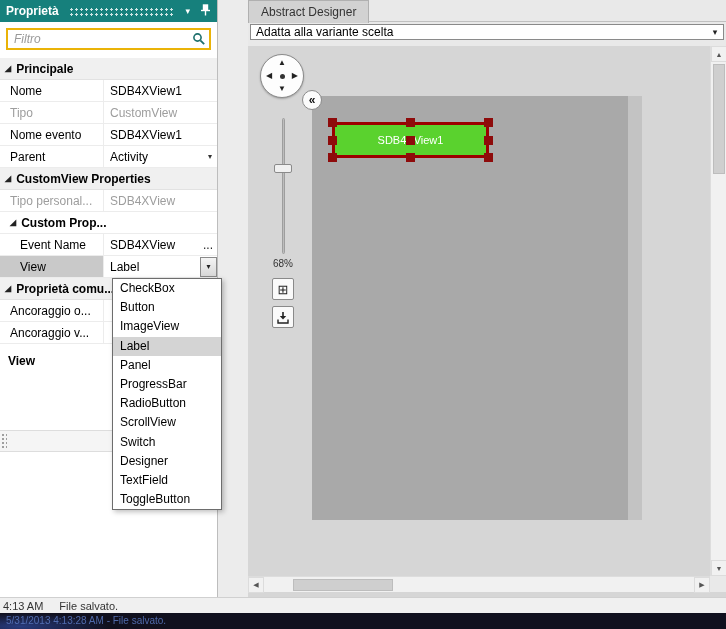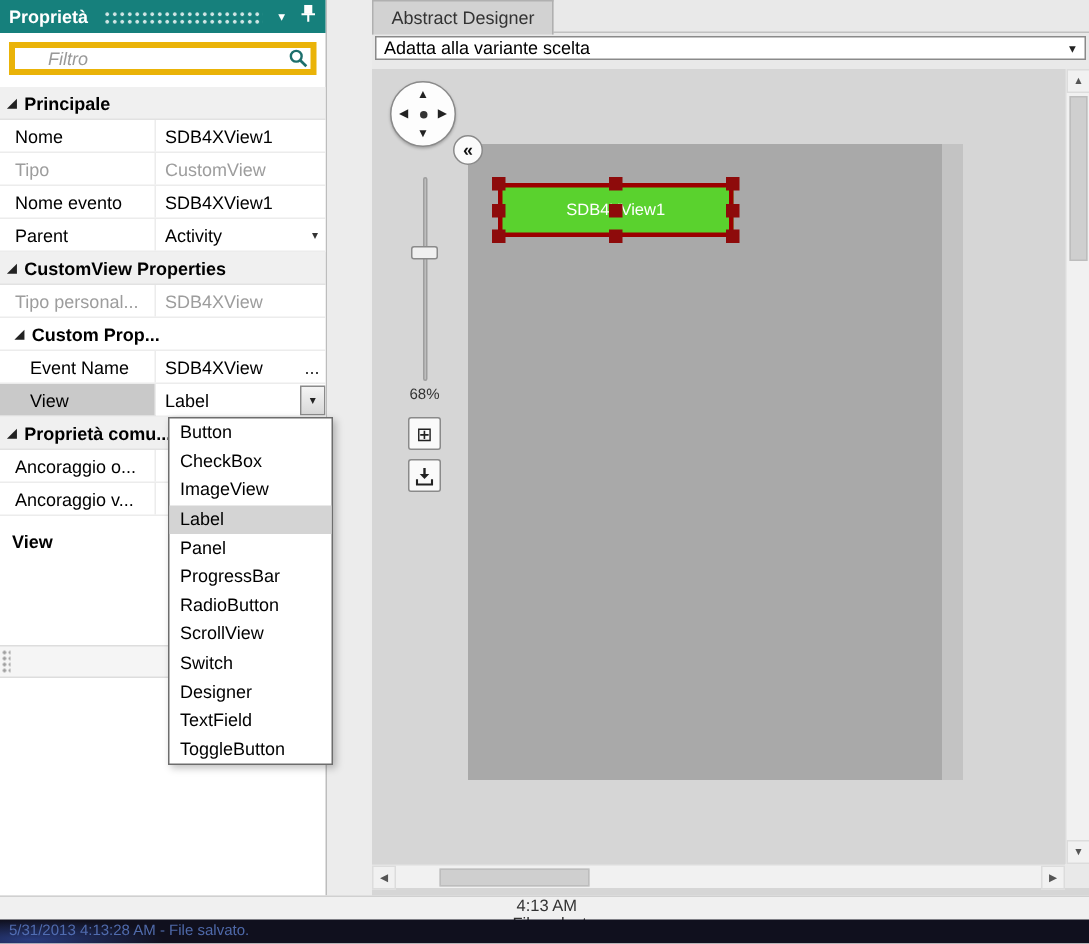--- a/index.html
+++ b/index.html
@@ -9,21 +9,21 @@
   
   .left-panel { position:absolute; left:0; top:0; width:218px; height:597px; background:#fff; border-right:1px solid #bdbdbd; }
   .panel-header { height:22px; background:#16807c; display:flex; align-items:center; padding:0 6px; }
   .panel-title { color:#fff; font-size:12px; font-weight:bold; }
   .grip-dots { flex:1; height:9px; margin:0 10px;
     background-image:radial-gradient(circle, rgba(255,255,255,.8) 1px, transparent 1.4px);
     background-size:5px 5px; }
   .hdr-arrow { color:#fff; font-size:9px; margin-right:10px; }
   .filter-wrap { padding:6px; }
   .filter-box { position:relative; height:22px; }
-  .filter-box input { width:100%; height:22px; border:4px solid #eab308; padding:0 24px 0 22px; font-size:12px; font-family:"Liberation Sans",sans-serif; }
+  .filter-box input { width:100%; height:22px; border:2px solid #eab308; padding:0 24px 0 6px; font-size:12px; font-family:"Liberation Sans",sans-serif; }
   .filter-box input::placeholder { font-style:italic; color:#999; }
   .filter-box svg { position:absolute; right:5px; top:4px; }
 
   .prop-grid { margin-top:2px; font-size:12px; }
   .pg-row { height:22px; display:flex; align-items:center; border-bottom:1px solid #ececec; background:#fff; }
   .pg-row .cell { height:100%; display:flex; align-items:center; overflow:hidden; white-space:nowrap; }
   .pg-row .label { width:104px; padding-left:10px; border-right:1px solid #ececec; flex-shrink:0; }
   .pg-row .value { flex:1; padding-left:6px; }
   .pg-row.indent .label { padding-left:20px; }
   .pg-row.disabled .cell { color:#9d9d9d; }
@@ -101,21 +101,21 @@
   .hscroll { position:absolute; left:0; top:530px; width:462px; height:16px; background:#f1f1f1; border-top:1px solid #ddd; }
   .sb-btn { position:absolute; width:16px; height:16px; display:flex; align-items:center; justify-content:center;
     font-size:7px; color:#555; background:#f1f1f1; border:1px solid #dcdcdc; }
   .vs-up{top:0;left:0;} .vs-down{bottom:0;left:0;} .hs-left{left:0;top:0;} .hs-right{right:0;top:0;}
   .vs-thumb { position:absolute; left:2px; top:18px; width:12px; height:110px; background:#cfcfcf; border:1px solid #bdbdbd; }
   .hs-thumb { position:absolute; left:45px; top:2px; width:100px; height:12px; background:#cfcfcf; border:1px solid #bdbdbd; }
   .sb-corner { position:absolute; left:462px; top:530px; width:16px; height:16px; background:#e9e9e9; }
 
   
   .statusbar { position:absolute; left:0; top:597px; width:726px; height:16px; background:#f0f0f0;
-    border-top:1px solid #d0d0d0; display:flex; align-items:center; font-size:11px; color:#333;flex-direction:column; }
+    border-top:1px solid #d0d0d0; display:flex; align-items:center; font-size:11px; color:#333; }
   .statusbar .time { padding-left:3px; }
   .statusbar .msg { padding-left:16px; }
   .taskbar { position:absolute; left:0; top:613px; width:726px; height:27px; background:#10101e; overflow:hidden; }
   .taskbar-glow { position:absolute; left:0; top:0; width:110px; height:100%;
     background:radial-gradient(ellipse at 18% 50%, rgba(60,95,205,.55), transparent 70%); }
   .taskbar-log { position:relative; padding-left:6px; font-size:10px; line-height:16px; color:#5a79c2; opacity:.85; white-space:nowrap; }
 </style>
 </head>
 <body>
 
@@ -220,22 +220,22 @@
       <svg width="11" height="12" viewBox="0 0 11 12">
           <g stroke="#666" stroke-width="1.4" fill="none">
         <rect x="3.5" y="1" width="4" height="4.5" fill="#666"></rect>
         <line x1="1" y1="6.5" x2="10" y2="6.5"></line>
         <line x1="5.5" y1="6.5" x2="5.5" y2="11.5"></line>
       </g>
         </svg>
     </div>
 
     <div class="view-dropdown">
+      <div class="dd-item">CheckBox</div>
       <div class="dd-item">Button</div>
-      <div class="dd-item">CheckBox</div>
       <div class="dd-item">ImageView</div>
       <div class="dd-item selected">Label</div>
       <div class="dd-item">Panel</div>
       <div class="dd-item">ProgressBar</div>
       <div class="dd-item">RadioButton</div>
       <div class="dd-item">ScrollView</div>
       <div class="dd-item">Switch</div>
       <div class="dd-item">Designer</div>
       <div class="dd-item">TextField</div>
       <div class="dd-item">ToggleButton</div>

